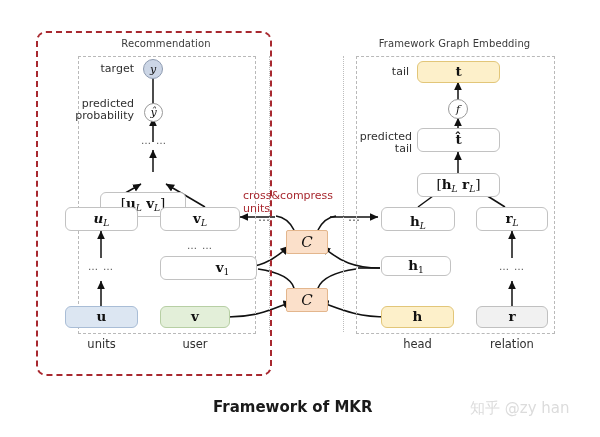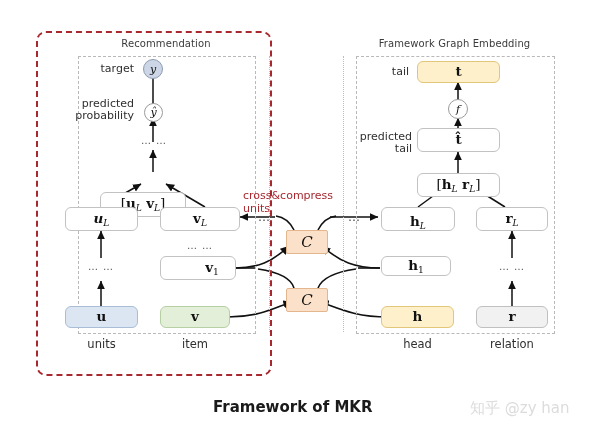--- a/index.html
+++ b/index.html
@@ -148,36 +148,36 @@
   <div class="node" style="left:65px;top:207px;width:73px;height:24px;">
     <span><span class="bd it">u</span><span class="sub">L</span></span>
   </div>
 
   <div class="node" style="left:160px;top:207px;width:80px;height:24px;">
     <span><span class="bd">v</span><span class="sub">L</span></span>
   </div>
 
   <div class="dots small" style="left:181px;top:241px;width:38px;text-align:center;">… …</div>
 
-  <div class="node" style="left:160px;top:256px;width:76px;height:24px;padding-left:28px;">
+  <div class="node" style="left:160px;top:256px;width:97px;height:24px;padding-left:28px;">
     <span><span class="bd">v</span><span class="sub" style="font-style:normal;">1</span></span>
   </div>
 
   <div class="dots small" style="left:82px;top:262px;width:38px;text-align:center;">… …</div>
 
   <div class="node blue" style="left:65px;top:306px;width:73px;height:22px;">
     <span><span class="bd">u</span></span>
   </div>
 
   <div class="node green" style="left:160px;top:306px;width:70px;height:22px;">
     <span><span class="bd">v</span></span>
   </div>
 
   <div class="blabel" style="left:65px;top:337px;width:73px;">units</div>
-  <div class="blabel" style="left:160px;top:337px;width:70px;">item</div>
+  <div class="blabel" style="left:160px;top:337px;width:70px;">user</div>
 
   <div class="slabel" style="left:363px;top:66px;width:46px;">tail</div>
 
   <div class="node cream" style="left:417px;top:61px;width:83px;height:22px;">
     <span><span class="bd">t</span></span>
   </div>
 
   <div class="circ" style="left:448px;top:99px;width:20px;height:20px;">
     <span>f</span>
   </div>

